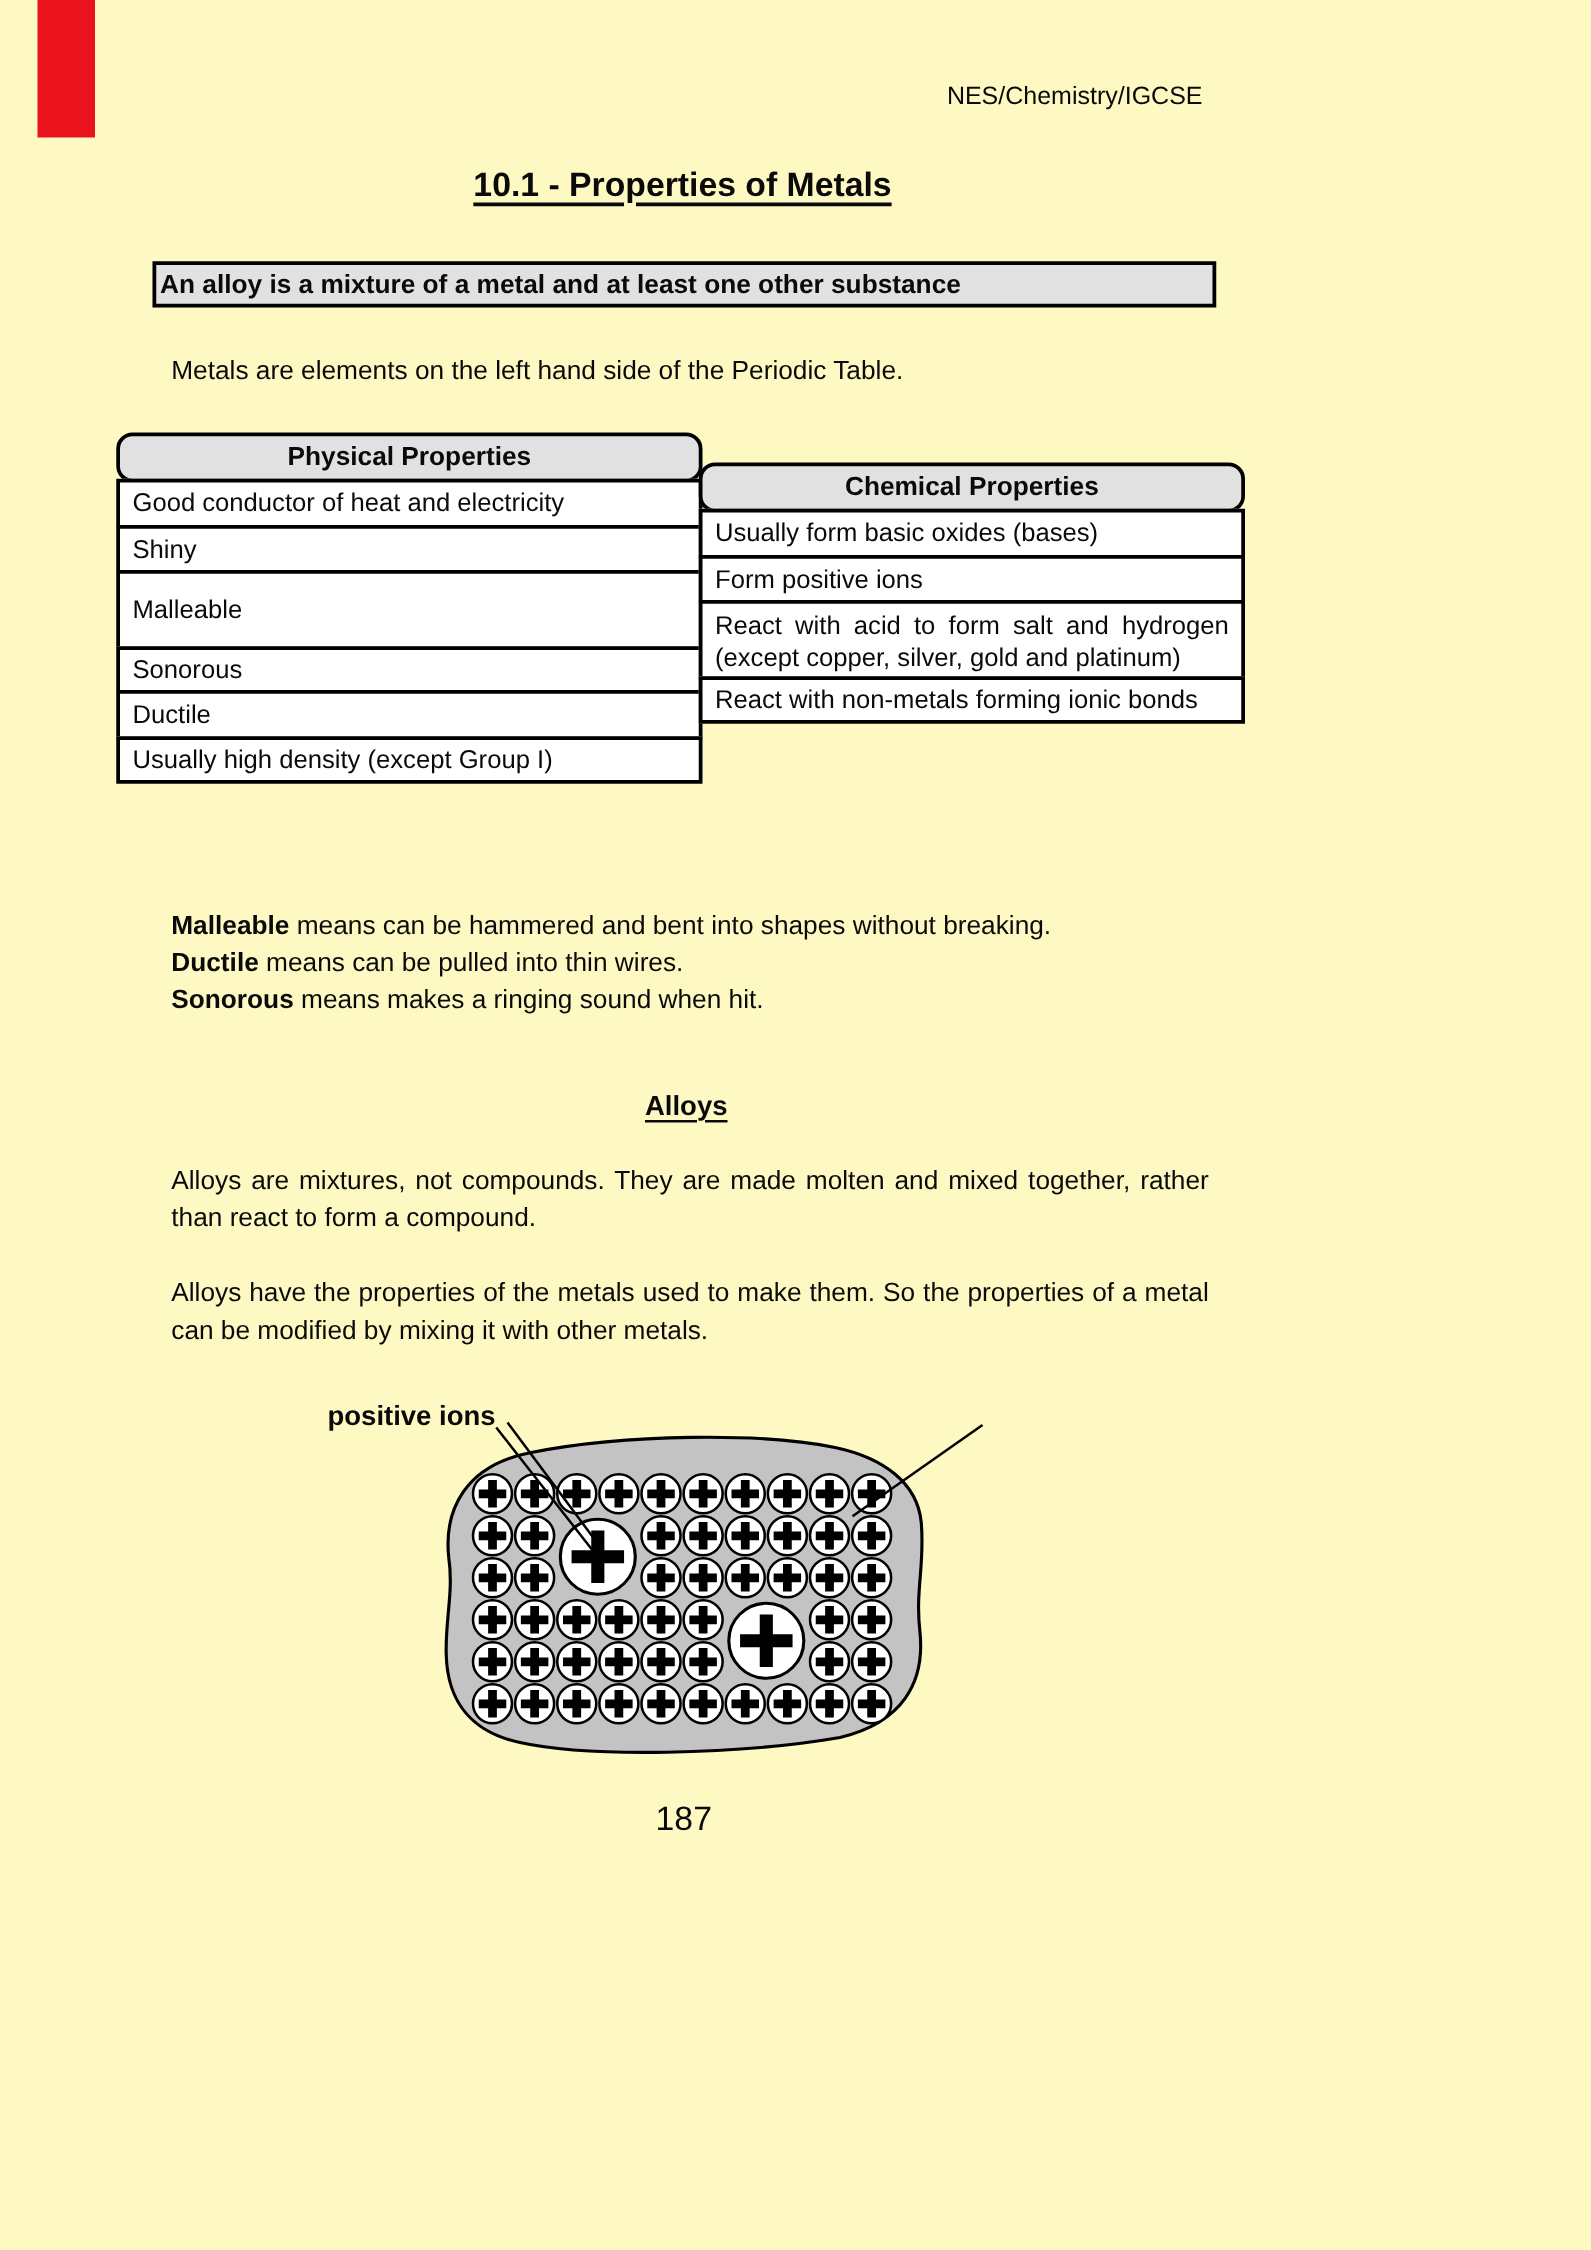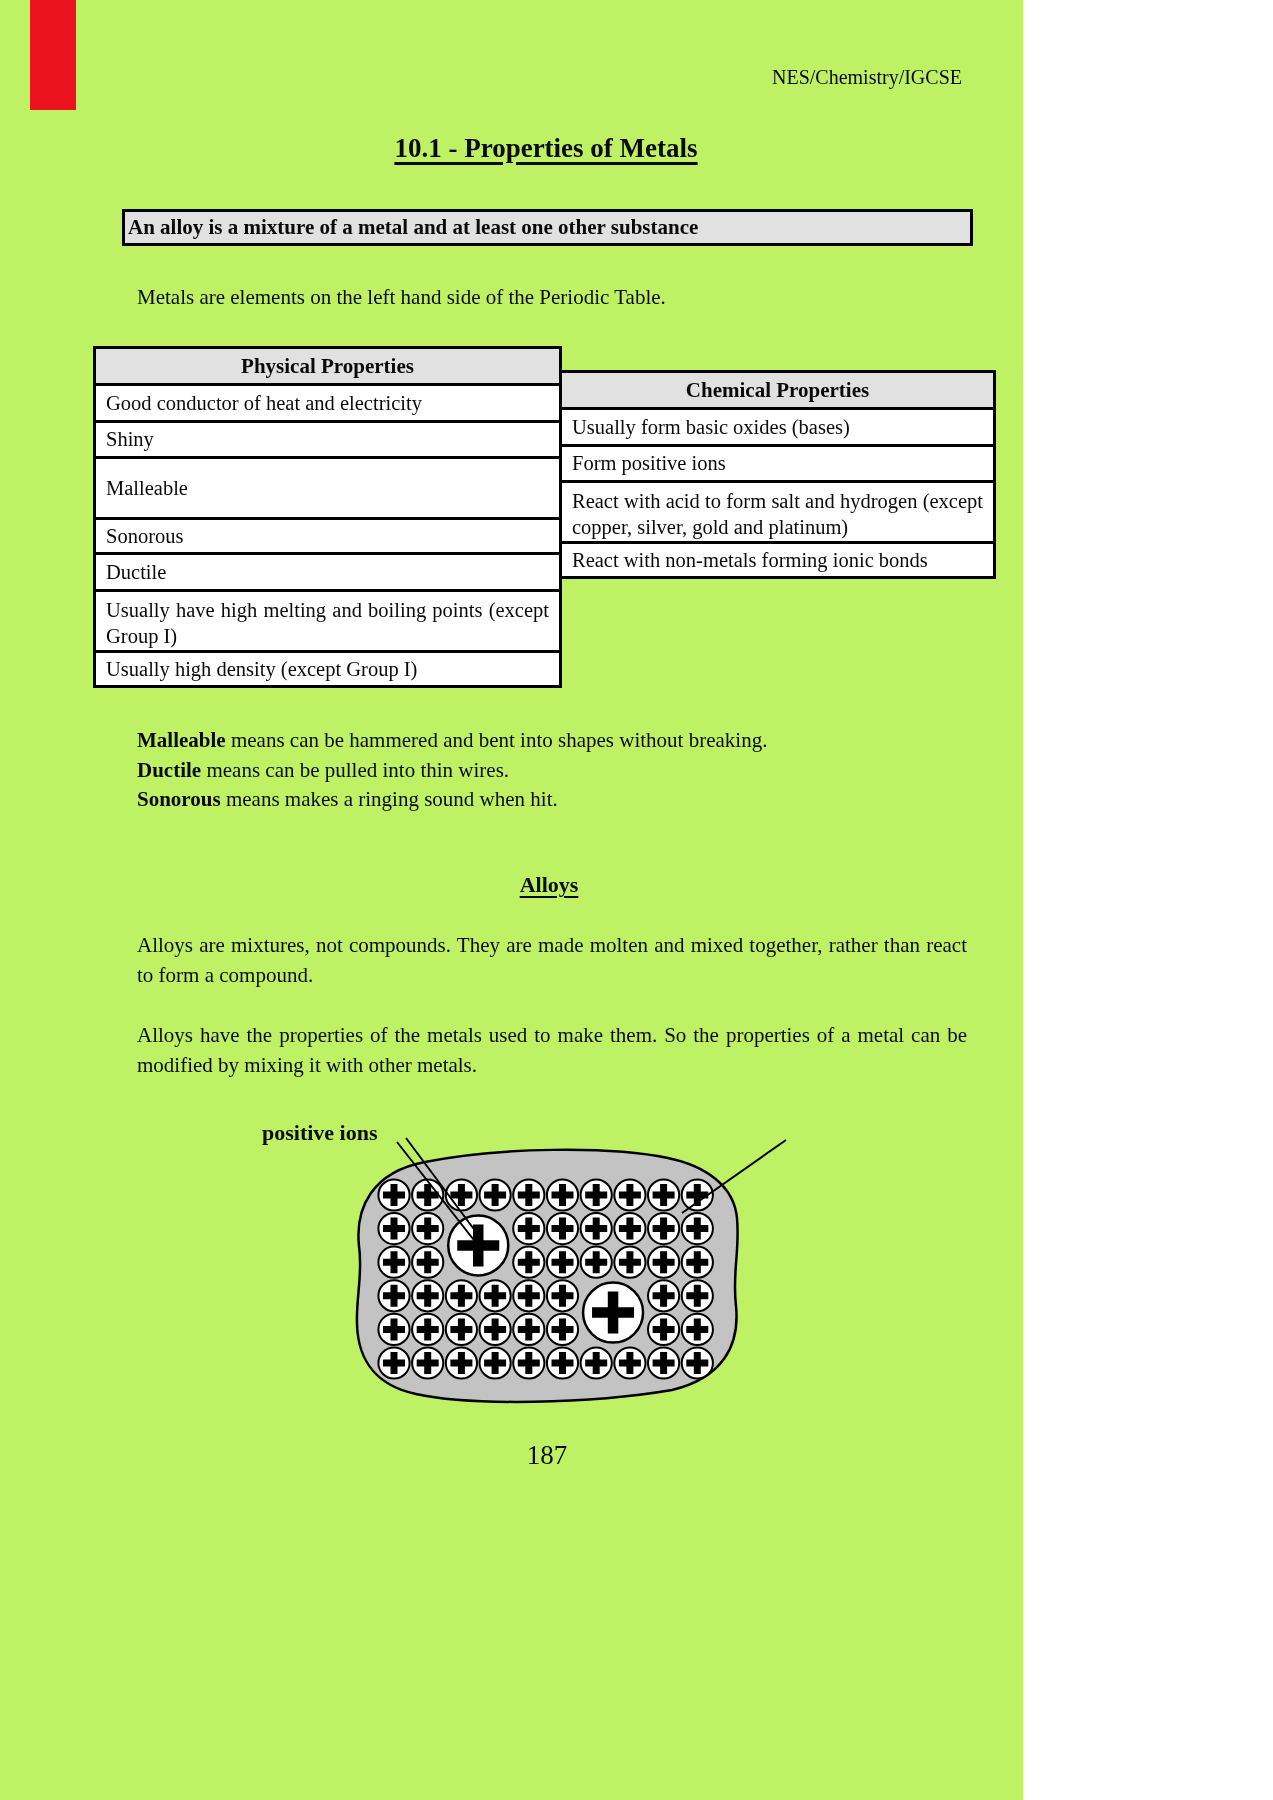--- a/index.html
+++ b/index.html
@@ -1,34 +1,34 @@
 <!DOCTYPE html>
 <html><head>
 <meta charset="utf-8">
 <style>
   html,body{margin:0;padding:0;background:#ffffff;}
-  .page{position:relative;width:1023px;height:1800px;background:#bef264;overflow:hidden;
-        font-family:Liberation Serif, serif;color:#0a0a0a;}
+  .page{position:relative;width:1273px;height:1800px;background:#fef9c3;overflow:hidden;
+        font-family:Liberation Sans, sans-serif;color:#0a0a0a;}
   .abs{position:absolute;}
   .red-mark{left:30px;top:0;width:46px;height:110px;background:#e9121d;}
   .doc-ref{left:0;top:66px;width:962px;text-align:right;font-size:20px;}
   .title{left:0;top:133px;width:1092px;text-align:center;font-size:27px;font-weight:bold;
          text-decoration:underline;text-decoration-thickness:3px;text-underline-offset:5px;}
   .keybox{left:122px;top:209px;width:851px;height:37px;box-sizing:border-box;
           border:3px solid #000;background:#e1e1e1;font-size:21px;font-weight:bold;
           display:flex;align-items:center;padding:0 3px;}
   .intro{left:137px;top:285px;font-size:21px;}
   
   .tbl{left:93px;top:346px;display:flex;}
   .tcol{display:flex;flex-direction:column;}
   .tcolL{width:469px;}
   .tcolR{width:437px;margin-left:-3px;margin-top:24px;}
   .cell{box-sizing:border-box;border:3px solid #000;margin-top:-3px;background:#fff;
         font-size:20.5px;display:flex;align-items:center;padding:0 10px;}
-  .cell:first-child{margin-top:0;}
+  .cell:first-child{margin-top:0;border-radius:13px;}
   .cell.hdr{justify-content:center;font-weight:bold;background:#e1e1e1;font-size:21px;}
   .cell.two{display:block;line-height:26px;padding-top:5px;text-align:justify;}
   .h40{height:40px;}.h39{height:39px;}.h64{height:64px;}.h38{height:38px;}
   
   .defs{left:137px;top:726px;font-size:21px;line-height:29.5px;}
   .defs b{font-weight:bold;}
   .alloys-h{left:0;top:872px;width:1098px;text-align:center;font-size:22px;font-weight:bold;
             text-decoration:underline;text-decoration-thickness:2px;text-underline-offset:4px;}
   .para{left:137px;width:830px;font-size:21px;line-height:30px;text-align:justify;}
   .para1{top:930px;}
@@ -58,21 +58,20 @@
   <div class="abs intro">Metals are elements on the left hand side of the Periodic Table.</div>
 
   <div class="abs tbl">
     <div class="tcol tcolL">
       <div class="cell hdr h40">Physical Properties</div>
       <div class="cell h40">Good conductor of heat and electricity</div>
       <div class="cell h39">Shiny</div>
       <div class="cell h64">Malleable</div>
       <div class="cell h38">Sonorous</div>
       <div class="cell h40">Ductile</div>
-      <div class="cell two h64">Usually have high melting and boiling points (except Group I)</div>
       <div class="cell h38">Usually high density (except Group I)</div>
     </div>
     <div class="tcol tcolR">
       <div class="cell hdr h40">Chemical Properties</div>
       <div class="cell h40">Usually form basic oxides (bases)</div>
       <div class="cell h39">Form positive ions</div>
       <div class="cell two h64">React with acid to form salt and hydrogen (except copper, silver, gold and platinum)</div>
       <div class="cell h38">React with non-metals forming ionic bonds</div>
     </div>
   </div>

